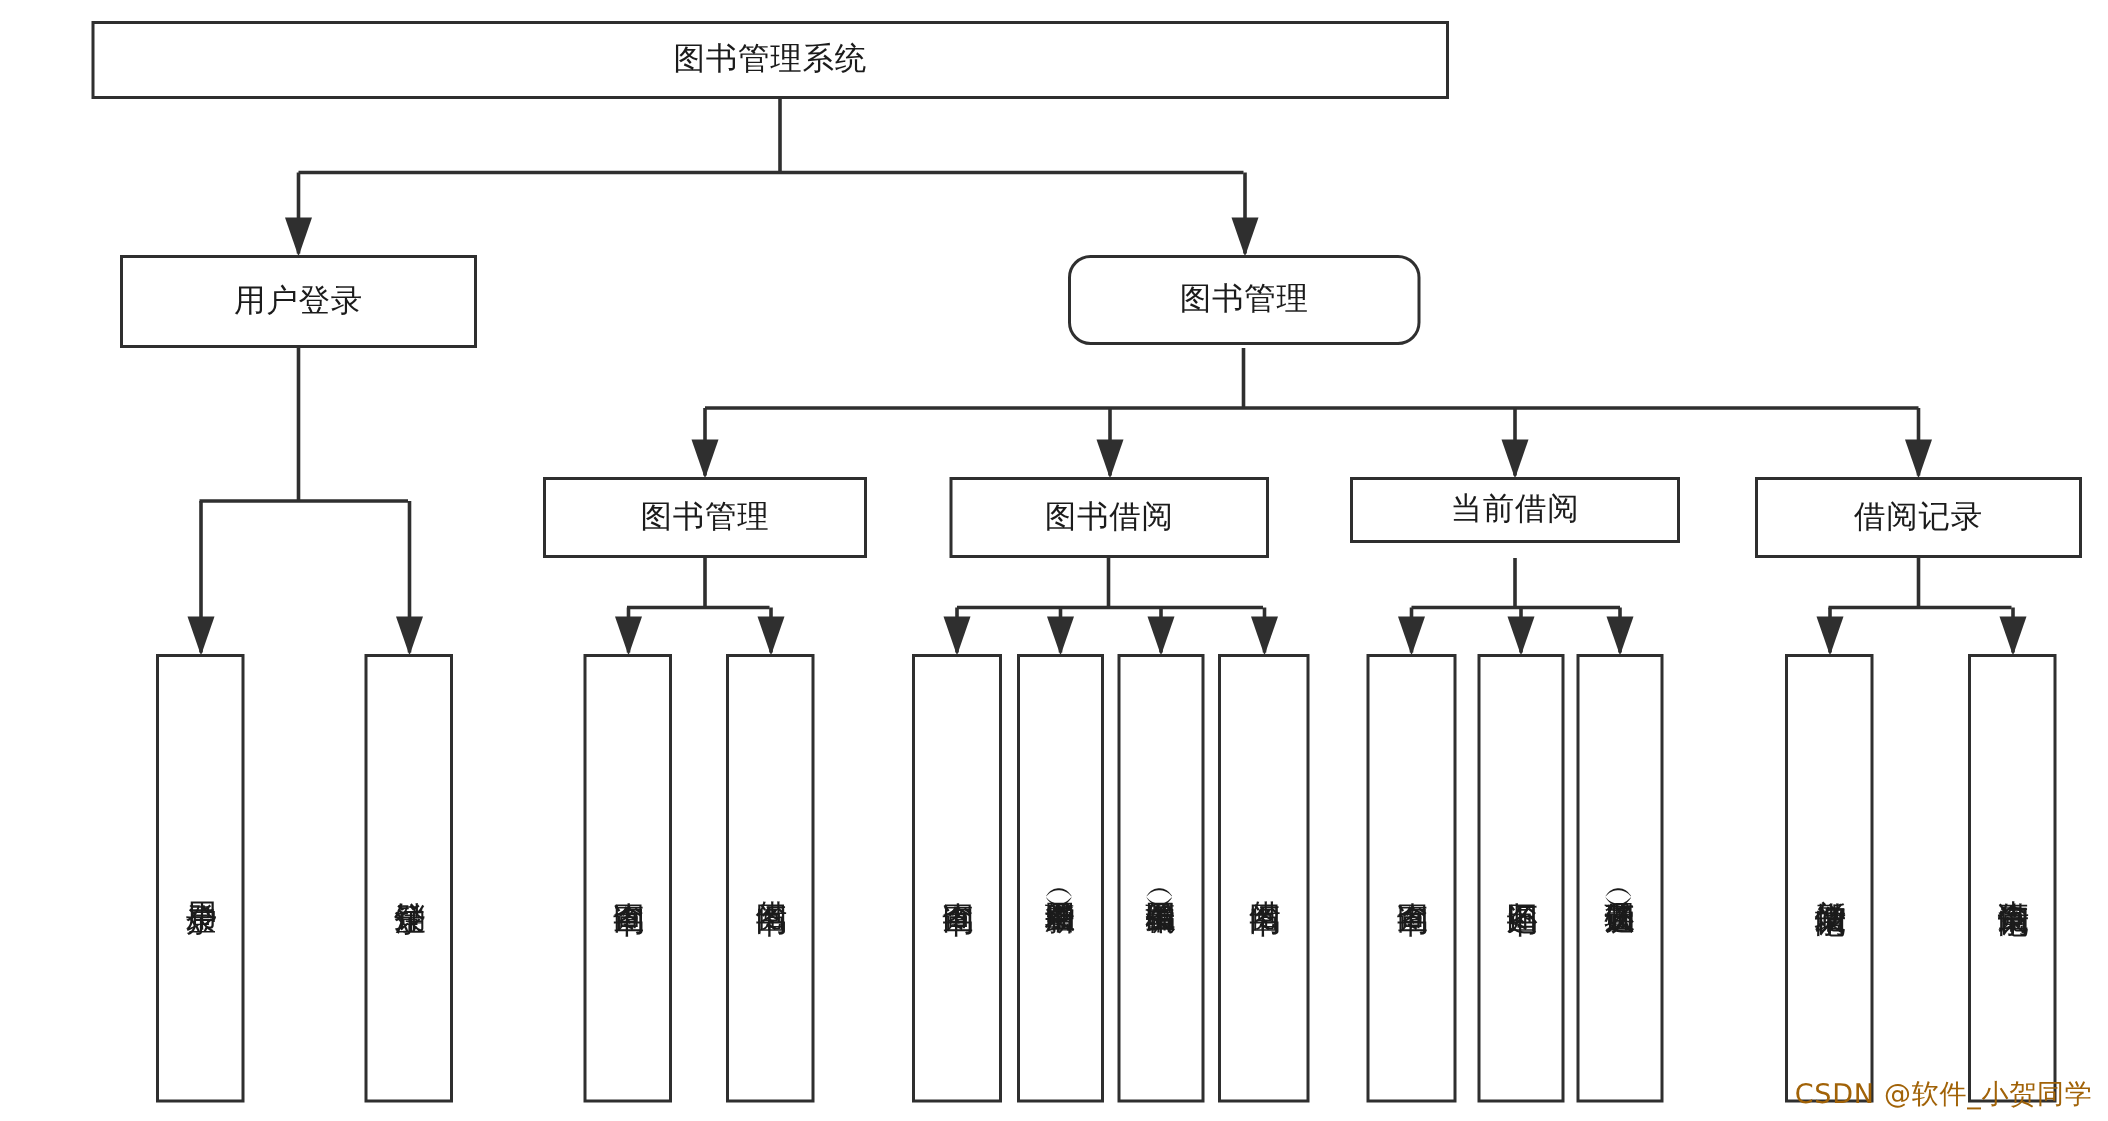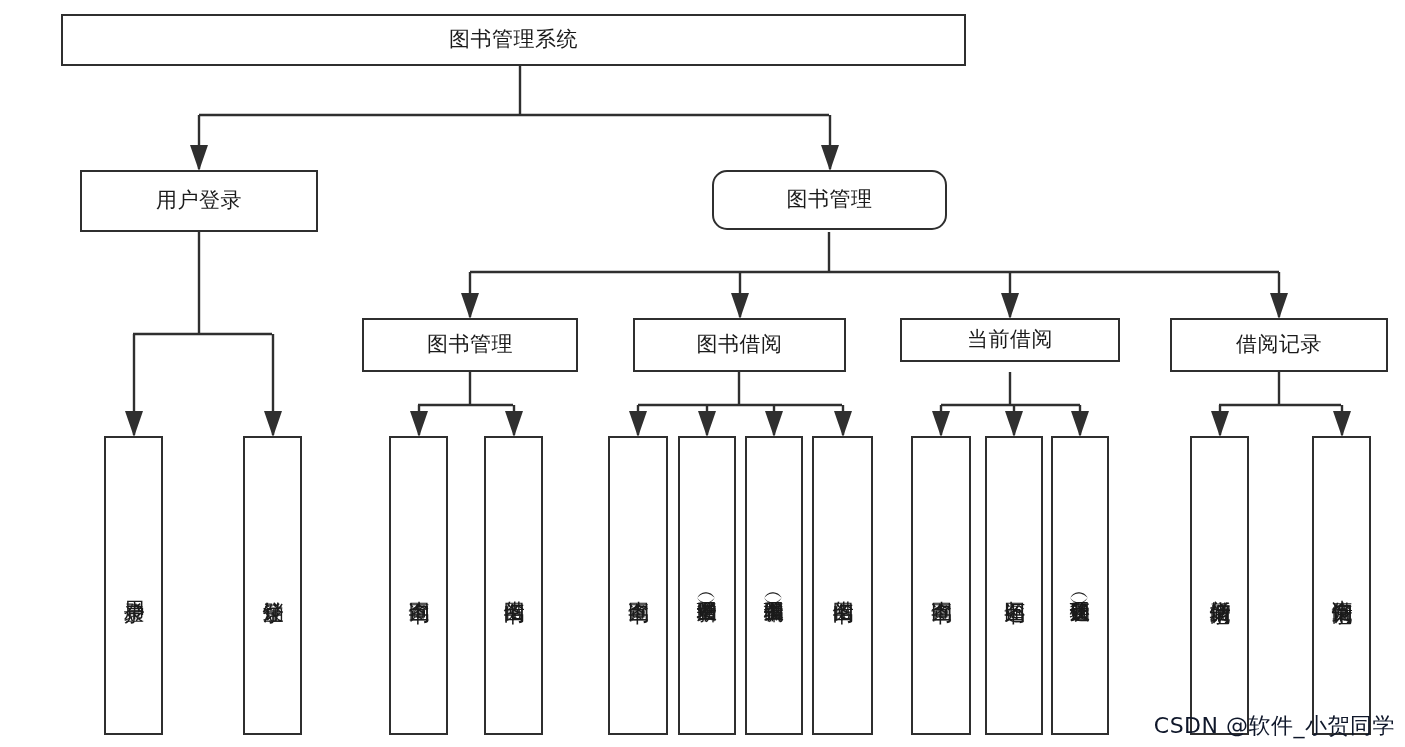--- a/index.html
+++ b/index.html
@@ -65,22 +65,22 @@
     stroke-width: 2.4;
     fill: none;
   }
   .arrowhead {
     fill: #2f2f2f;
   }
   #watermark {
     position: absolute;
     right: 10px;
     bottom: 6px;
-    font-size: 22px;
-    color: #0f172a;
+    font-size: 18px;
+    color: #a16207;
     letter-spacing: 0.5px;
     white-space: nowrap;
     user-select: none;
   }
 </style>
 </head>
 <body>
 
 <div id="diagram-root">
 

